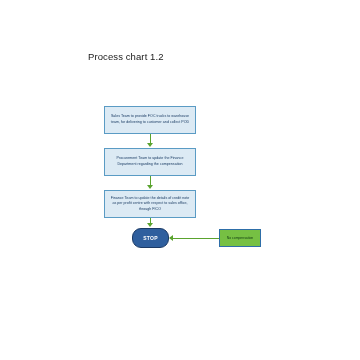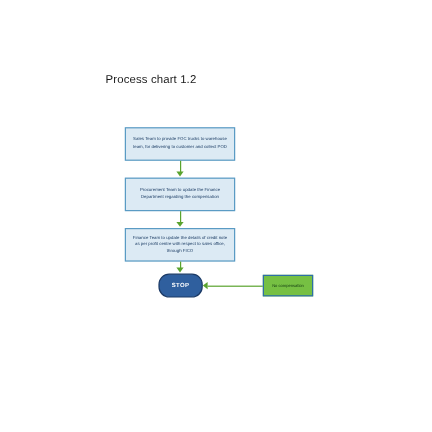--- a/index.html
+++ b/index.html
@@ -19,21 +19,21 @@
   #canvas {
     position: absolute;
     inset: 0;
     background: #ffffff;
   }
 
   
   #chart-title {
     position: absolute;
     left: 88px;
-    top: 61px;
+    top: 51px;
     font-size: 9.5px;
     color: #1a1a1a;
     letter-spacing: 0.1px;
     white-space: nowrap;
   }
 
   
   .proc-box {
     position: absolute;
     box-sizing: border-box;

